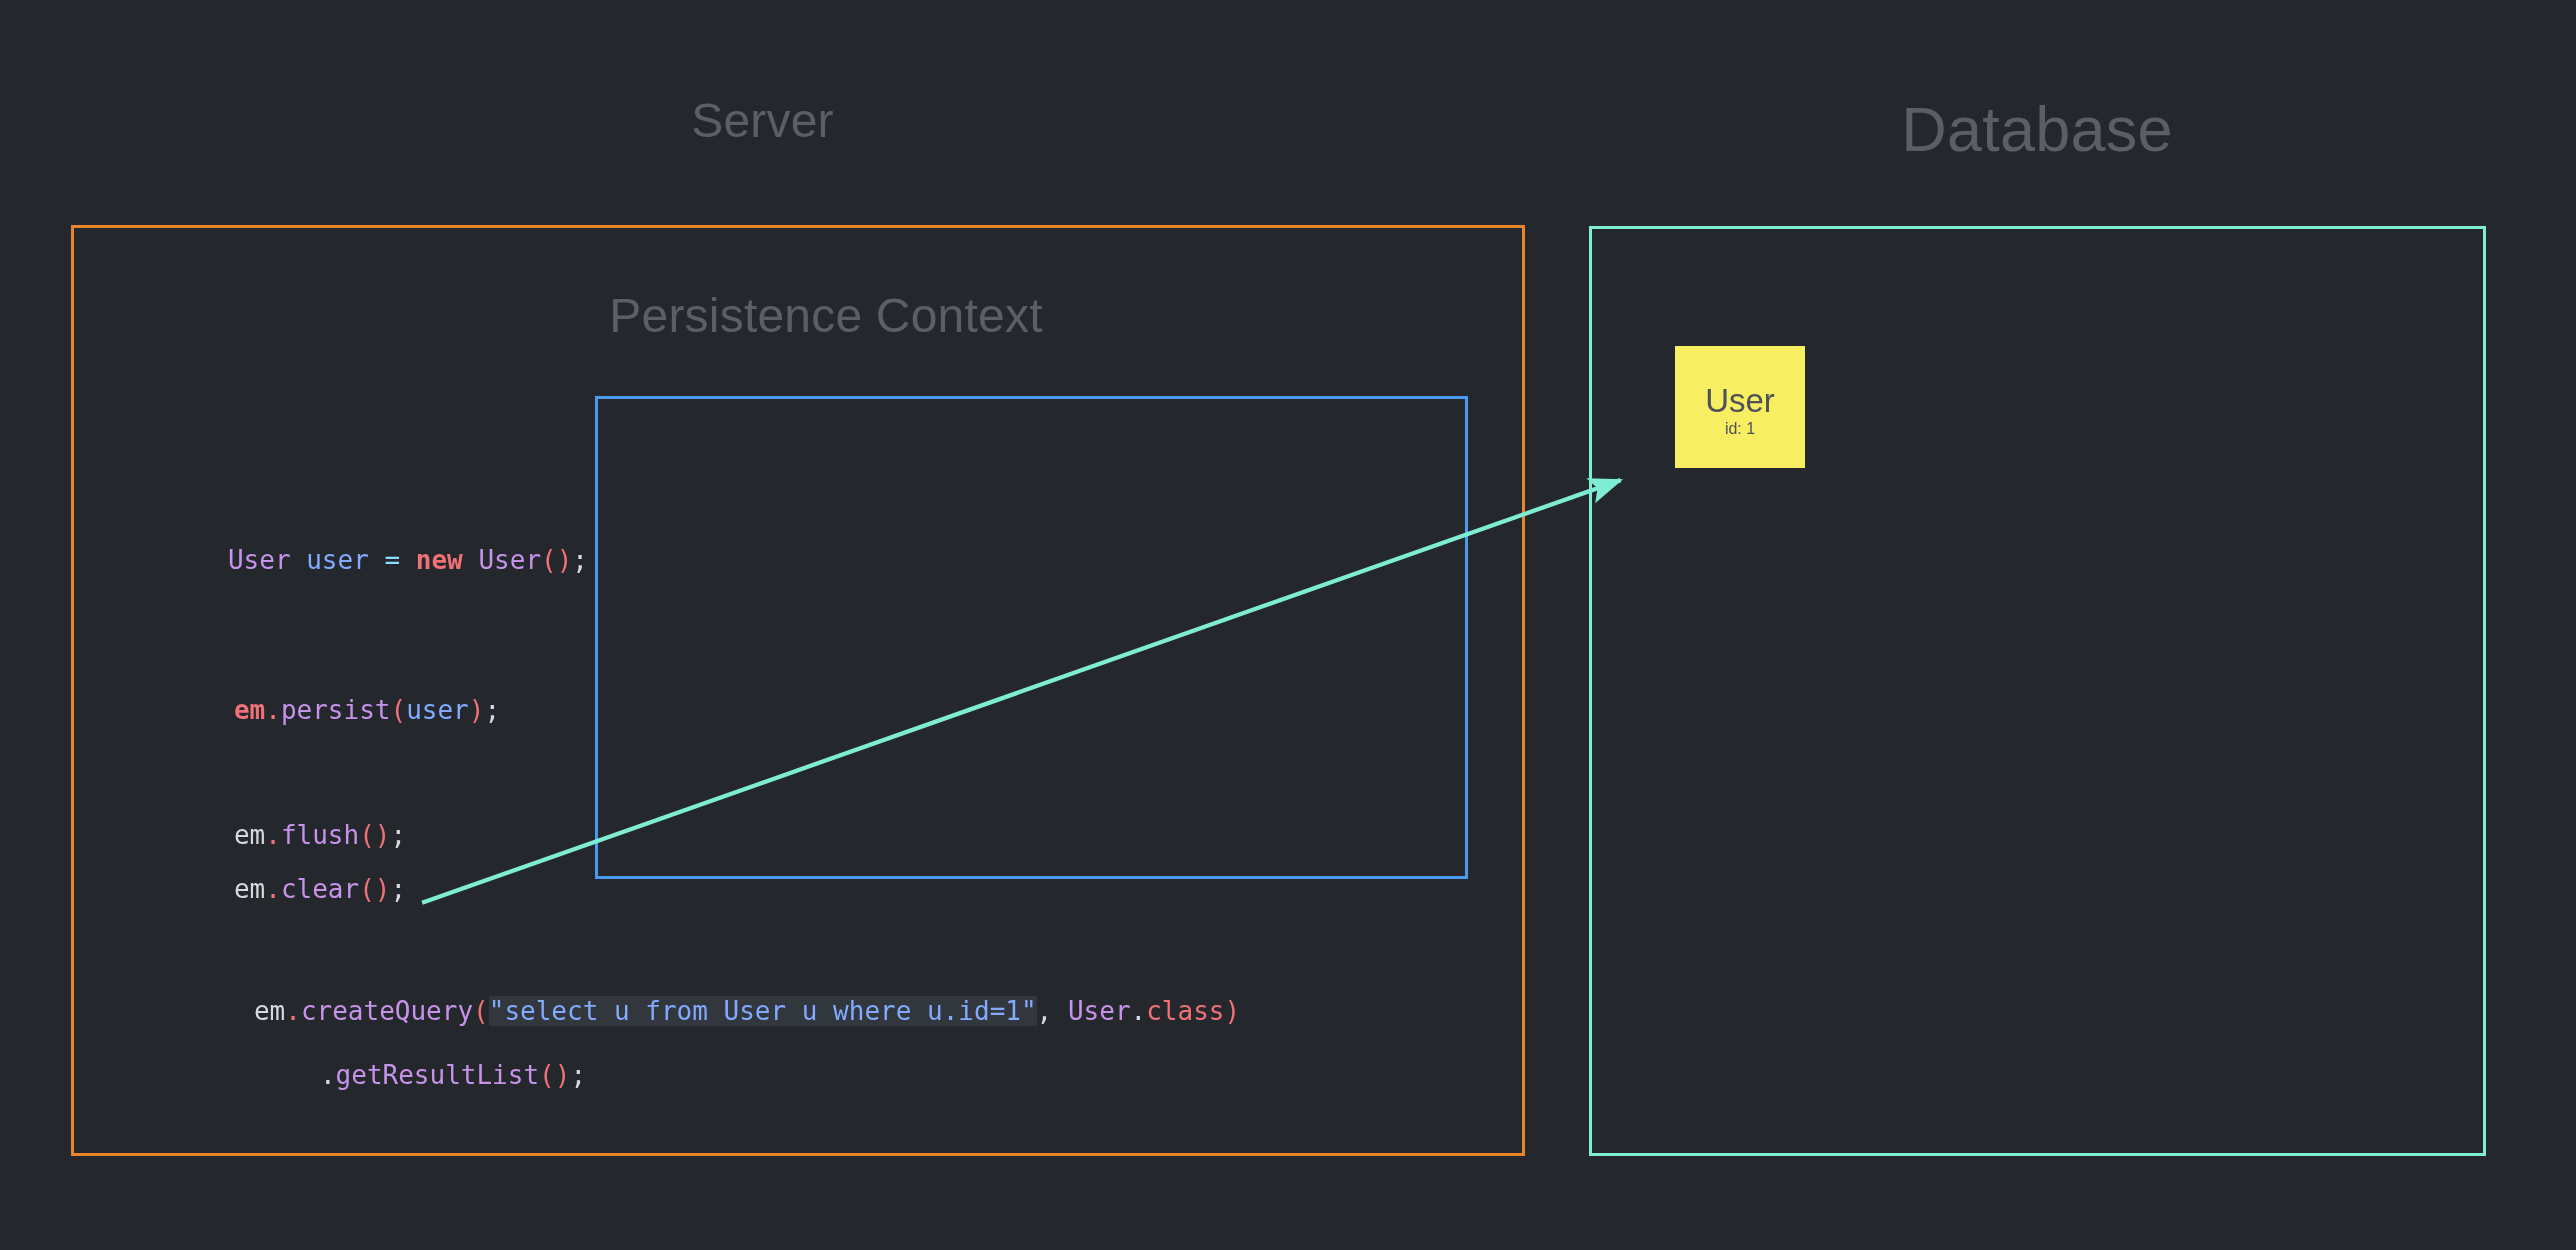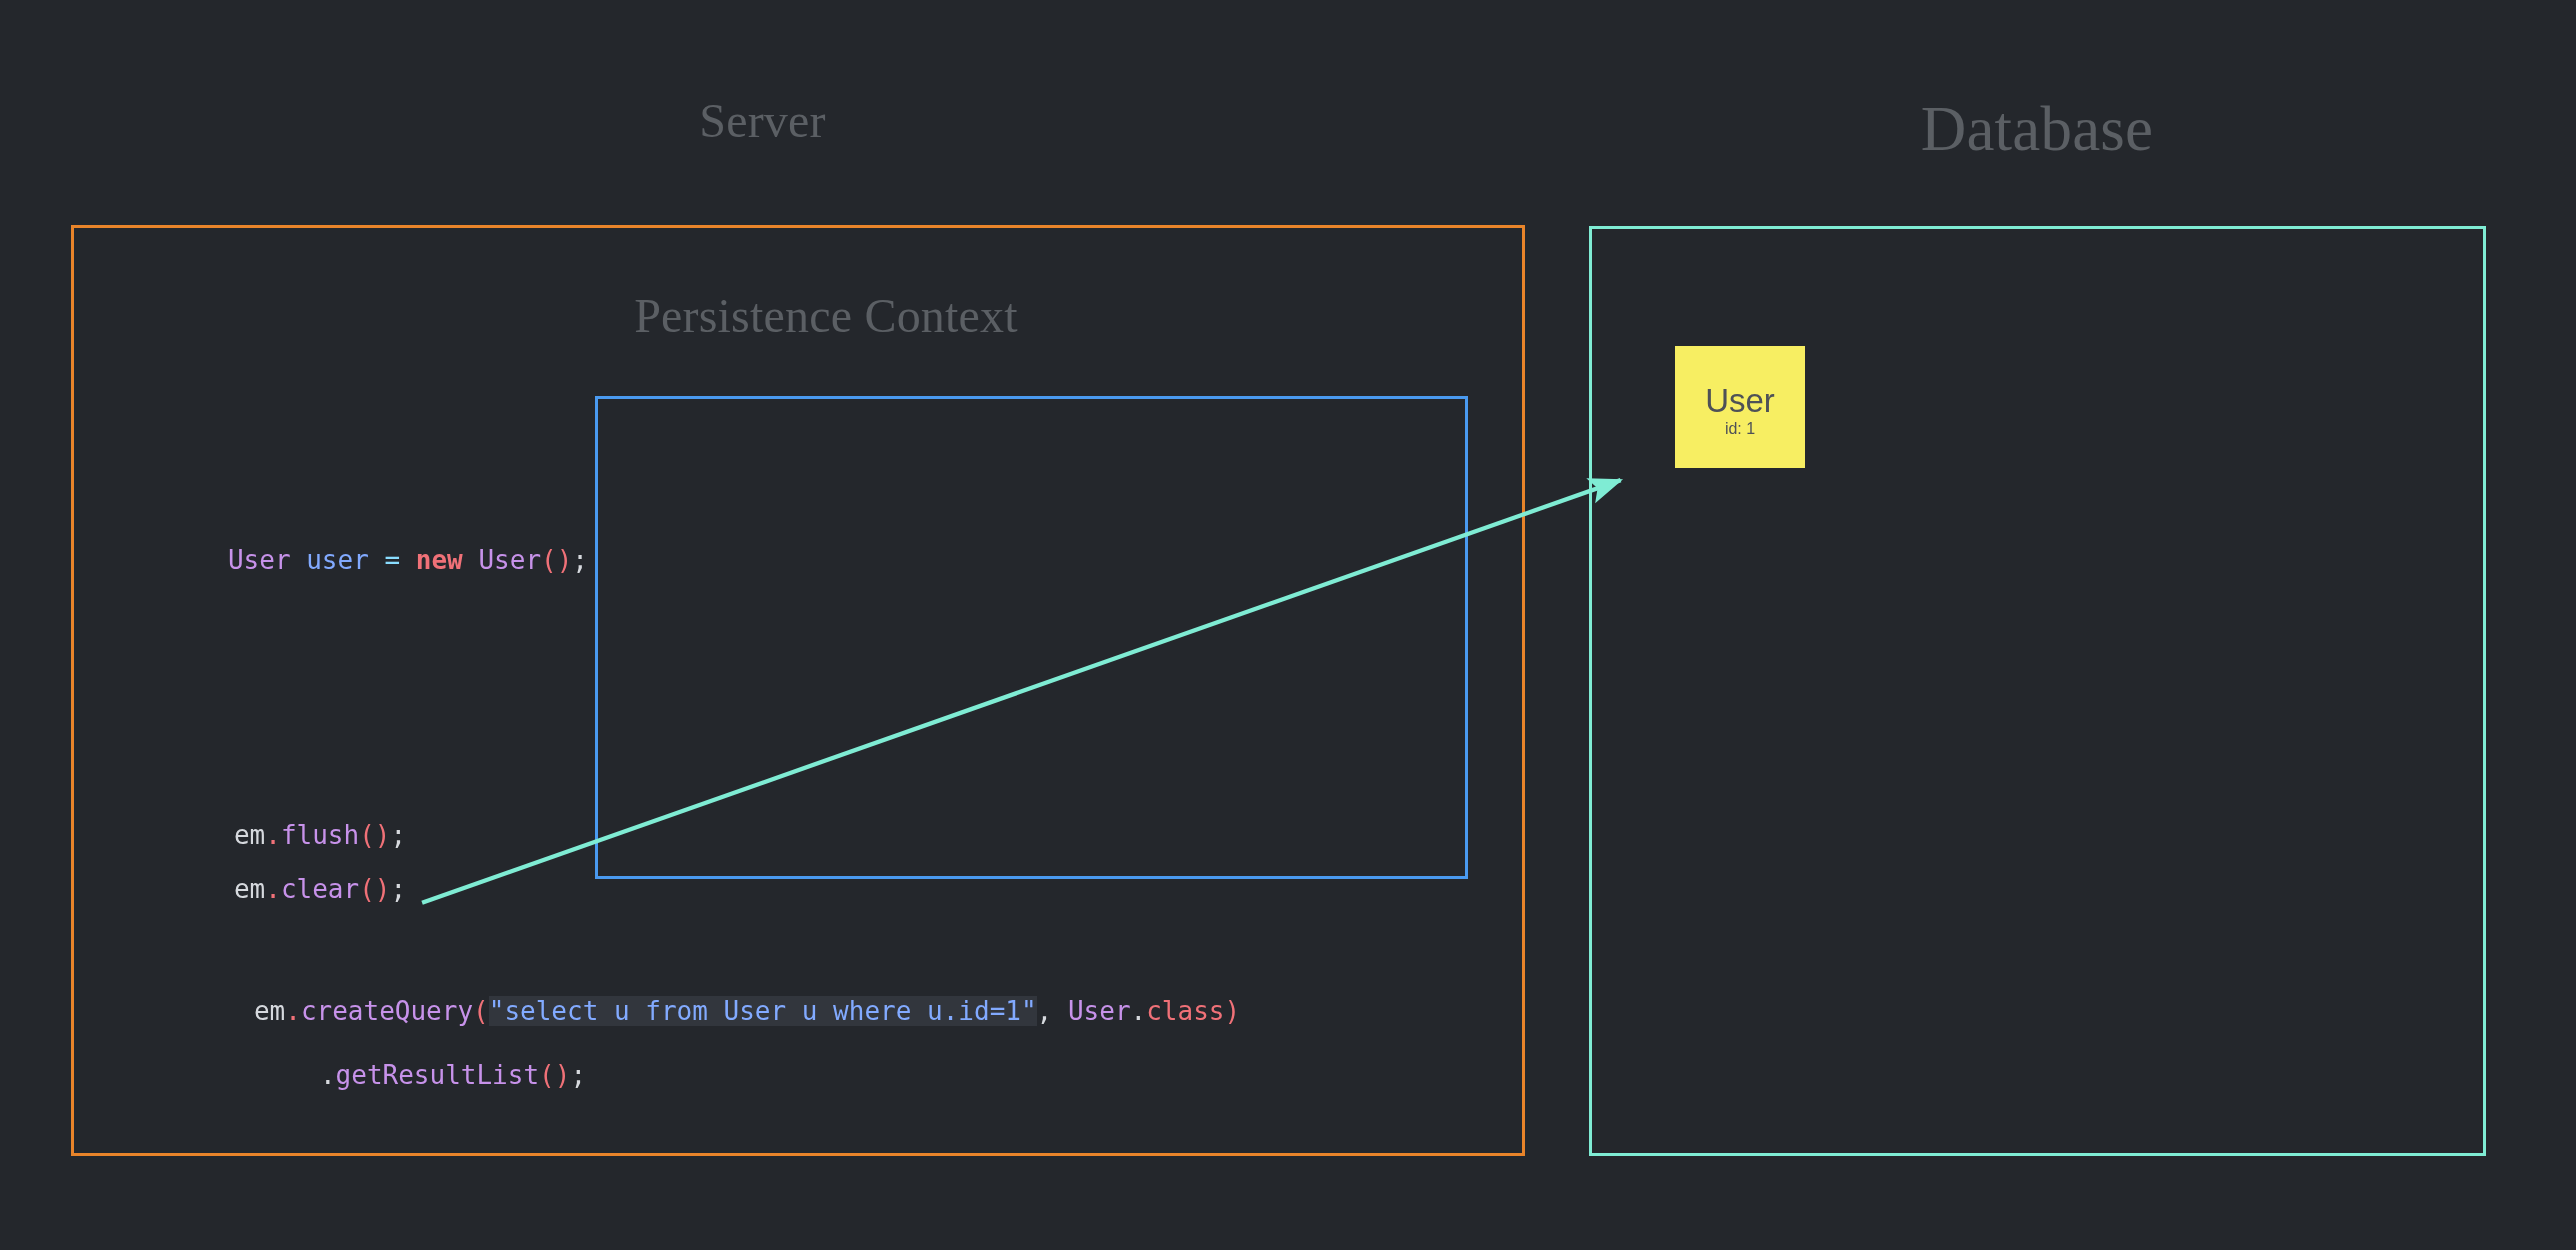--- a/index.html
+++ b/index.html
@@ -22,21 +22,21 @@
     top: 0;
     width: 2576px;
     height: 1250px;
     background: #24272c;
   }
 
   
   .section-title {
     position: absolute;
     color: #5b5f64;
-    font-family: Liberation Serif, serif;
+    font-family: Liberation Sans, sans-serif;
     font-weight: 400;
     white-space: nowrap;
     letter-spacing: 0.2px;
   }
   #server-title {
     left: 0;
     top: 93px;
     width: 1525px;
     text-align: center;
     font-size: 48px;
@@ -183,20 +183,23 @@
     </defs>
     <line x1="492" y1="1053" x2="1890" y2="560" stroke="#7fecd4" stroke-width="5" marker-end="url(#arrowhead)"></line>
   </svg>
 
   <div id="code-block">
 
     <div class="code-line" style="left:134px; top:521px;">
       <span class="tok-type">User</span><span class="tok-plain"> </span><span class="tok-var">user</span><span class="tok-plain"> </span><span class="tok-op">=</span><span class="tok-plain"> </span><span class="tok-kw">new</span><span class="tok-plain"> </span><span class="tok-type">User</span><span class="tok-punc">()</span><span class="tok-plain">;</span>
     </div>
 
+    <div class="code-line" style="left:140px; top:671px;">
+      <span class="tok-kw">em</span><span class="tok-dot">.</span><span class="tok-method">persist</span><span class="tok-punc">(</span><span class="tok-var">user</span><span class="tok-punc">)</span><span class="tok-plain">;</span>
+    </div>
 
     <div class="code-line" style="left:140px; top:796px;">
       <span class="tok-plain">em</span><span class="tok-dot">.</span><span class="tok-method">flush</span><span class="tok-punc">()</span><span class="tok-plain">;</span>
     </div>
 
     <div class="code-line" style="left:140px; top:850px;">
       <span class="tok-plain">em</span><span class="tok-dot">.</span><span class="tok-method">clear</span><span class="tok-punc">()</span><span class="tok-plain">;</span>
     </div>
 
     <div class="code-line" style="left:160px; top:972px;">

